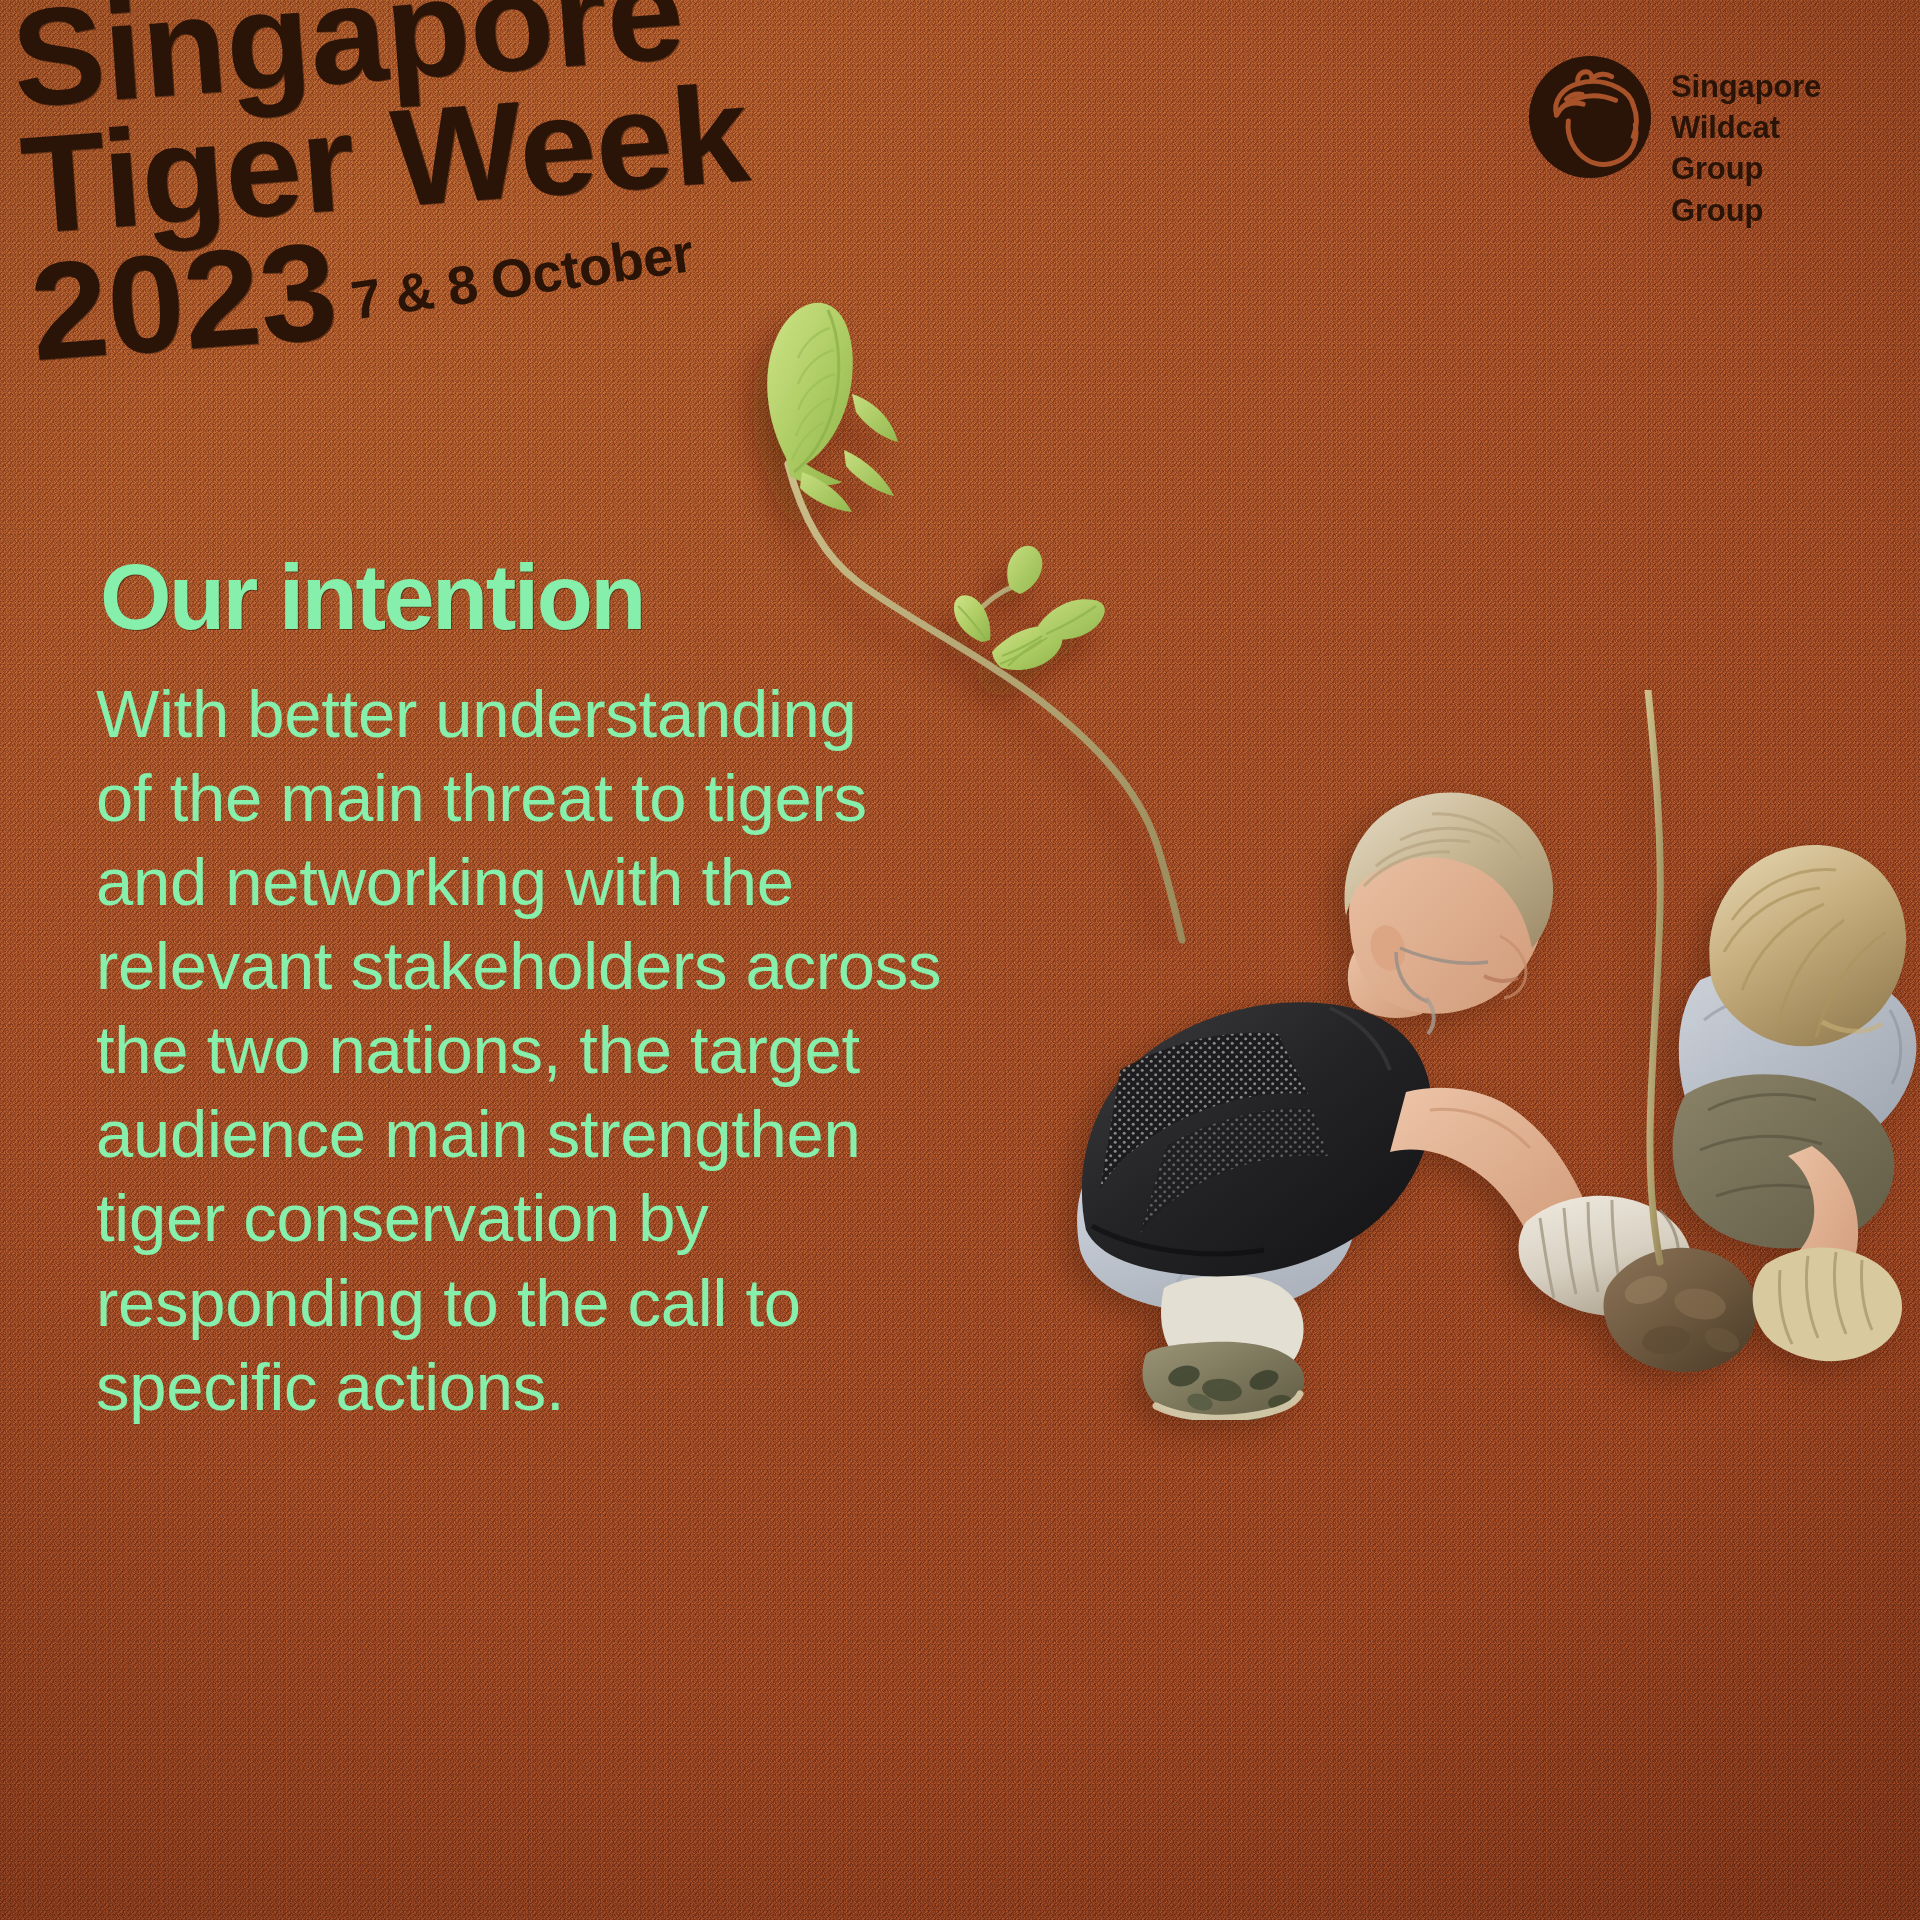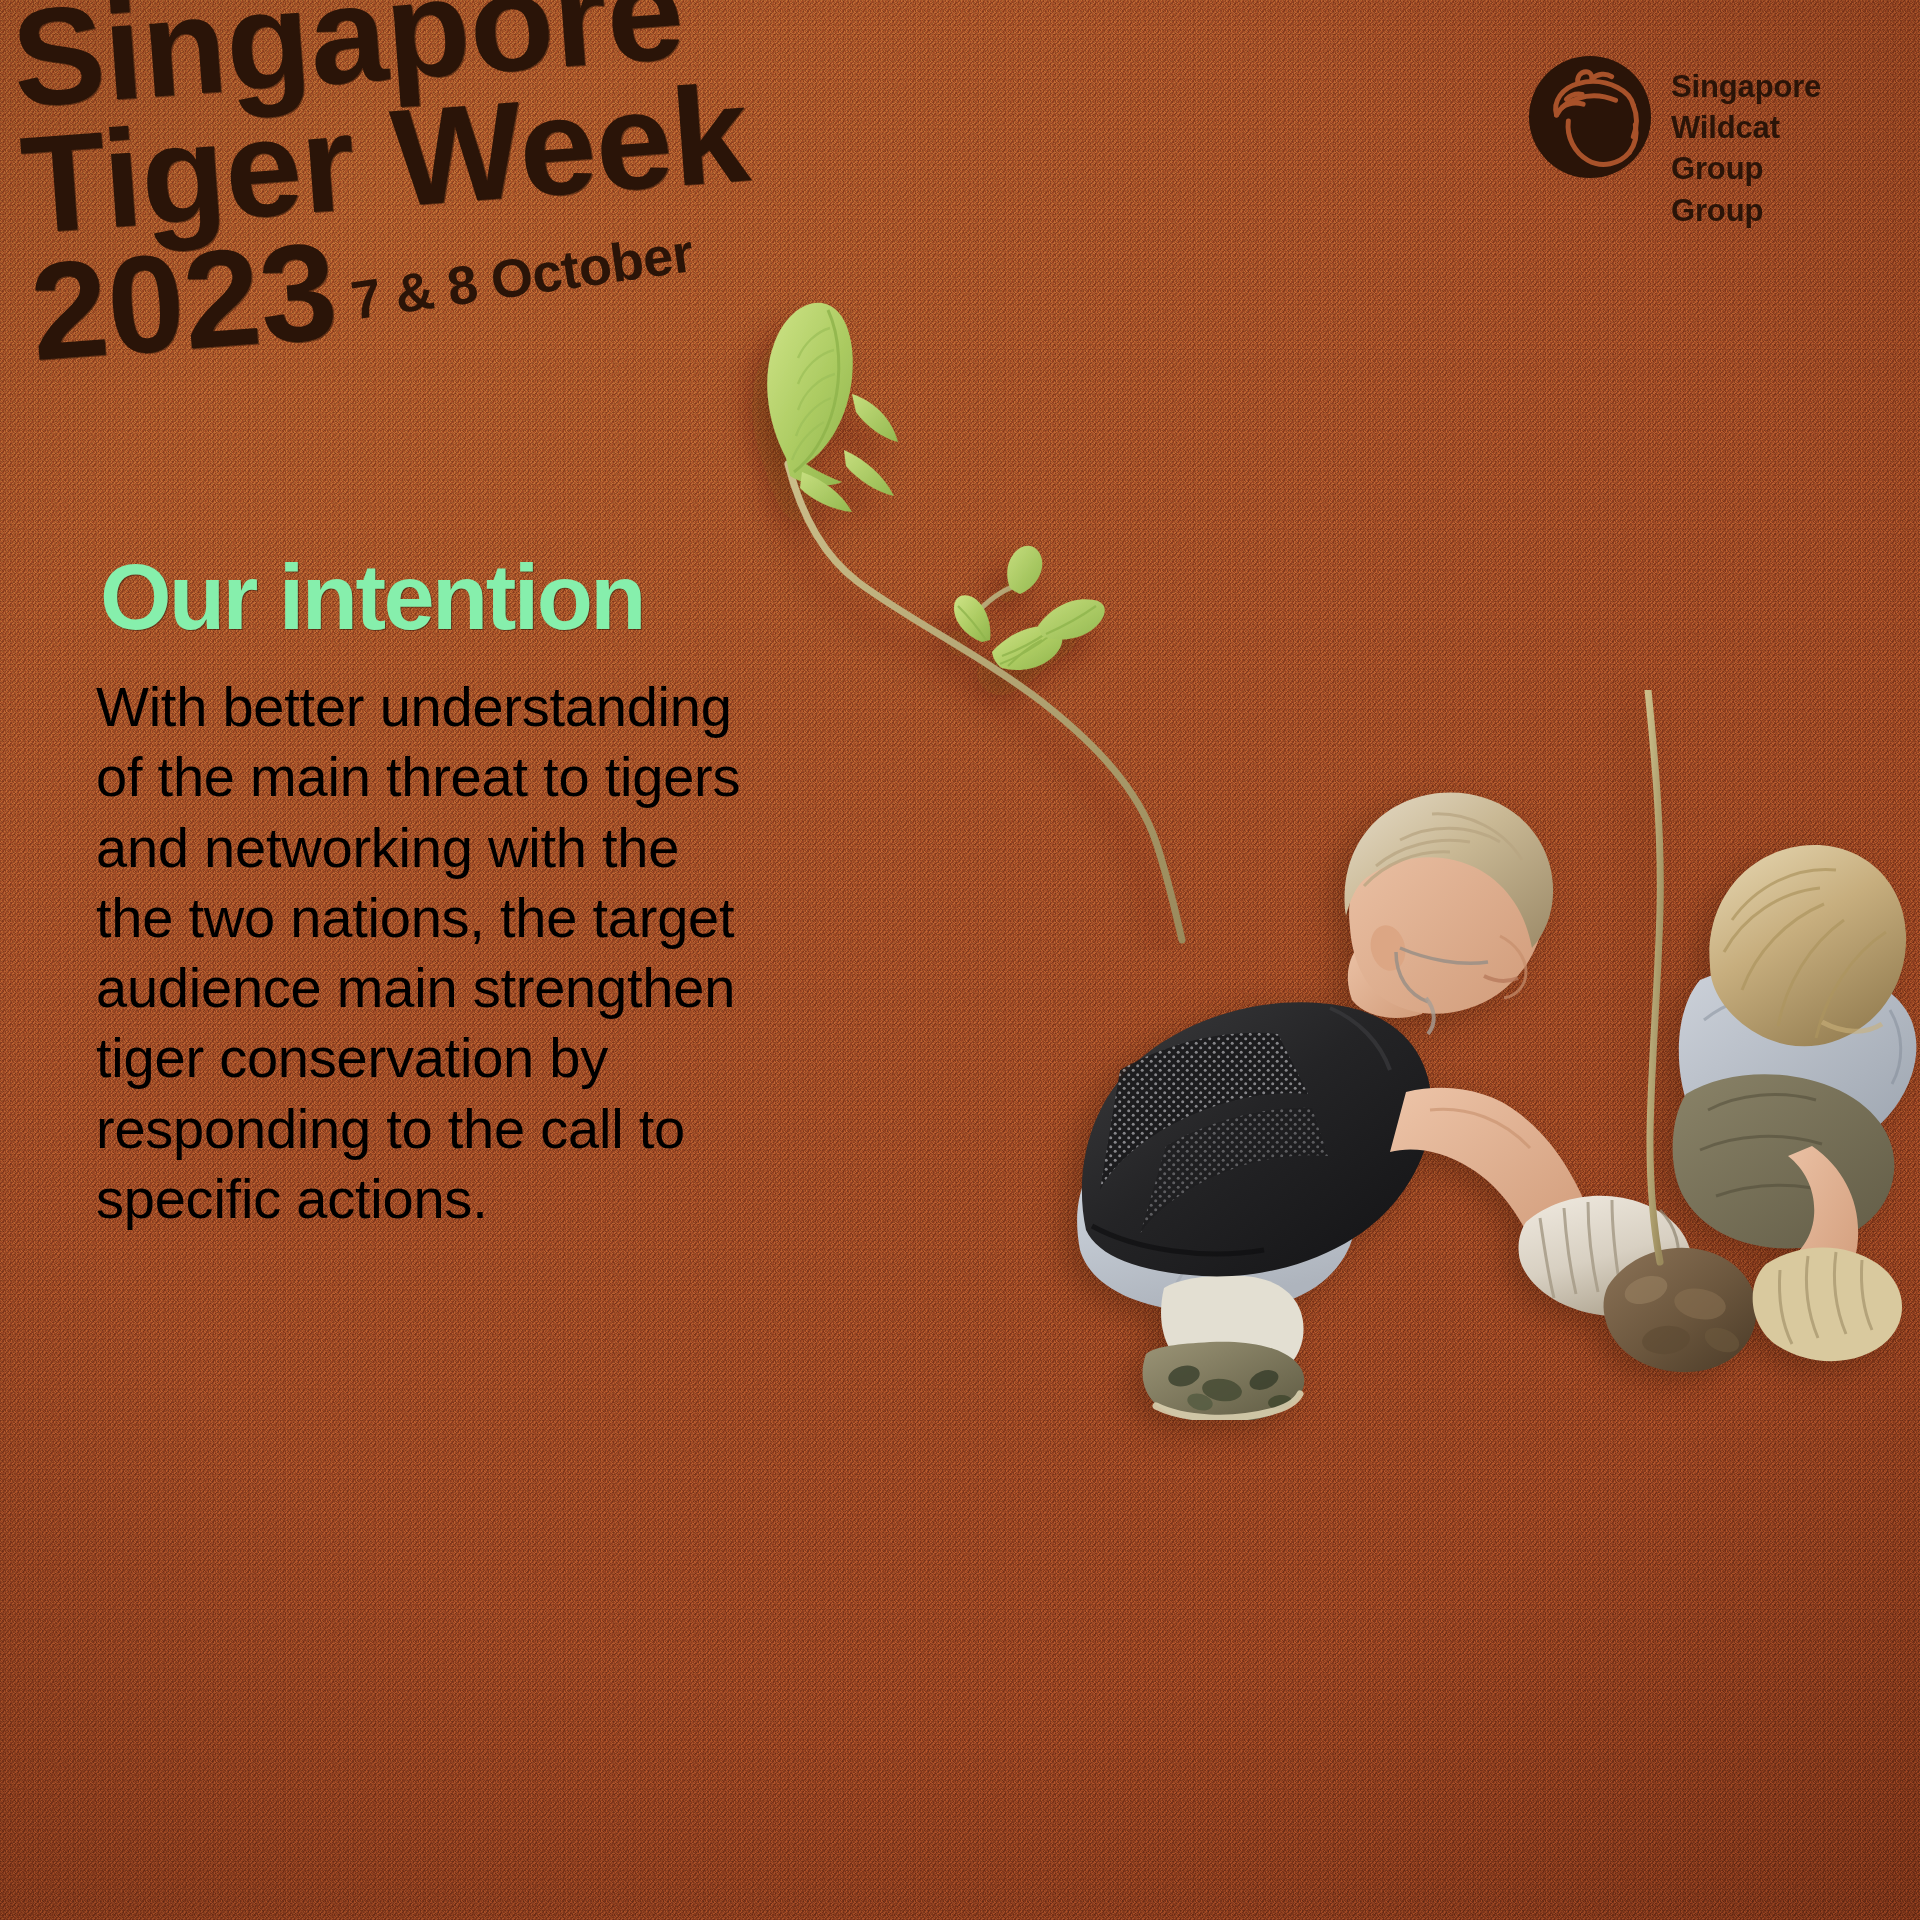--- a/index.html
+++ b/index.html
@@ -123,22 +123,22 @@
     font-stretch: semi-condensed;
     letter-spacing: -.028em;
     white-space: nowrap;
     text-shadow: 1px 1px 0 rgba(42,20,8,.5);
   }
   .body-copy {
     position: absolute;
     left: 96px;
     top: 672px;
     width: 800px;
-    color: #000000;
-    font-size: 56px;
+    color: #86efac;
+    font-size: 67px;
     font-weight: 400;
     font-stretch: condensed;
     line-height: 1.255;
     letter-spacing: -.004em;
   }
   .body-copy .bl { display: block; white-space: nowrap; }
 
   
   .photo {
     position: absolute;
@@ -254,20 +254,21 @@
       </g>
     </svg>
   </div>
 
   <div class="section-heading">Our intention</div>
 
   <div class="body-copy">
     <span class="bl">With better understanding</span>
     <span class="bl">of the main threat to tigers</span>
     <span class="bl">and networking with the</span>
+    <span class="bl">relevant stakeholders across</span>
     <span class="bl">the two nations, the target</span>
     <span class="bl">audience main strengthen</span>
     <span class="bl">tiger conservation by</span>
     <span class="bl">responding to the call to</span>
     <span class="bl">specific actions.</span>
   </div>
 
   <div class="photo">
     <svg viewBox="0 0 960 730" width="960" height="730" aria-hidden="true">
       <defs>

